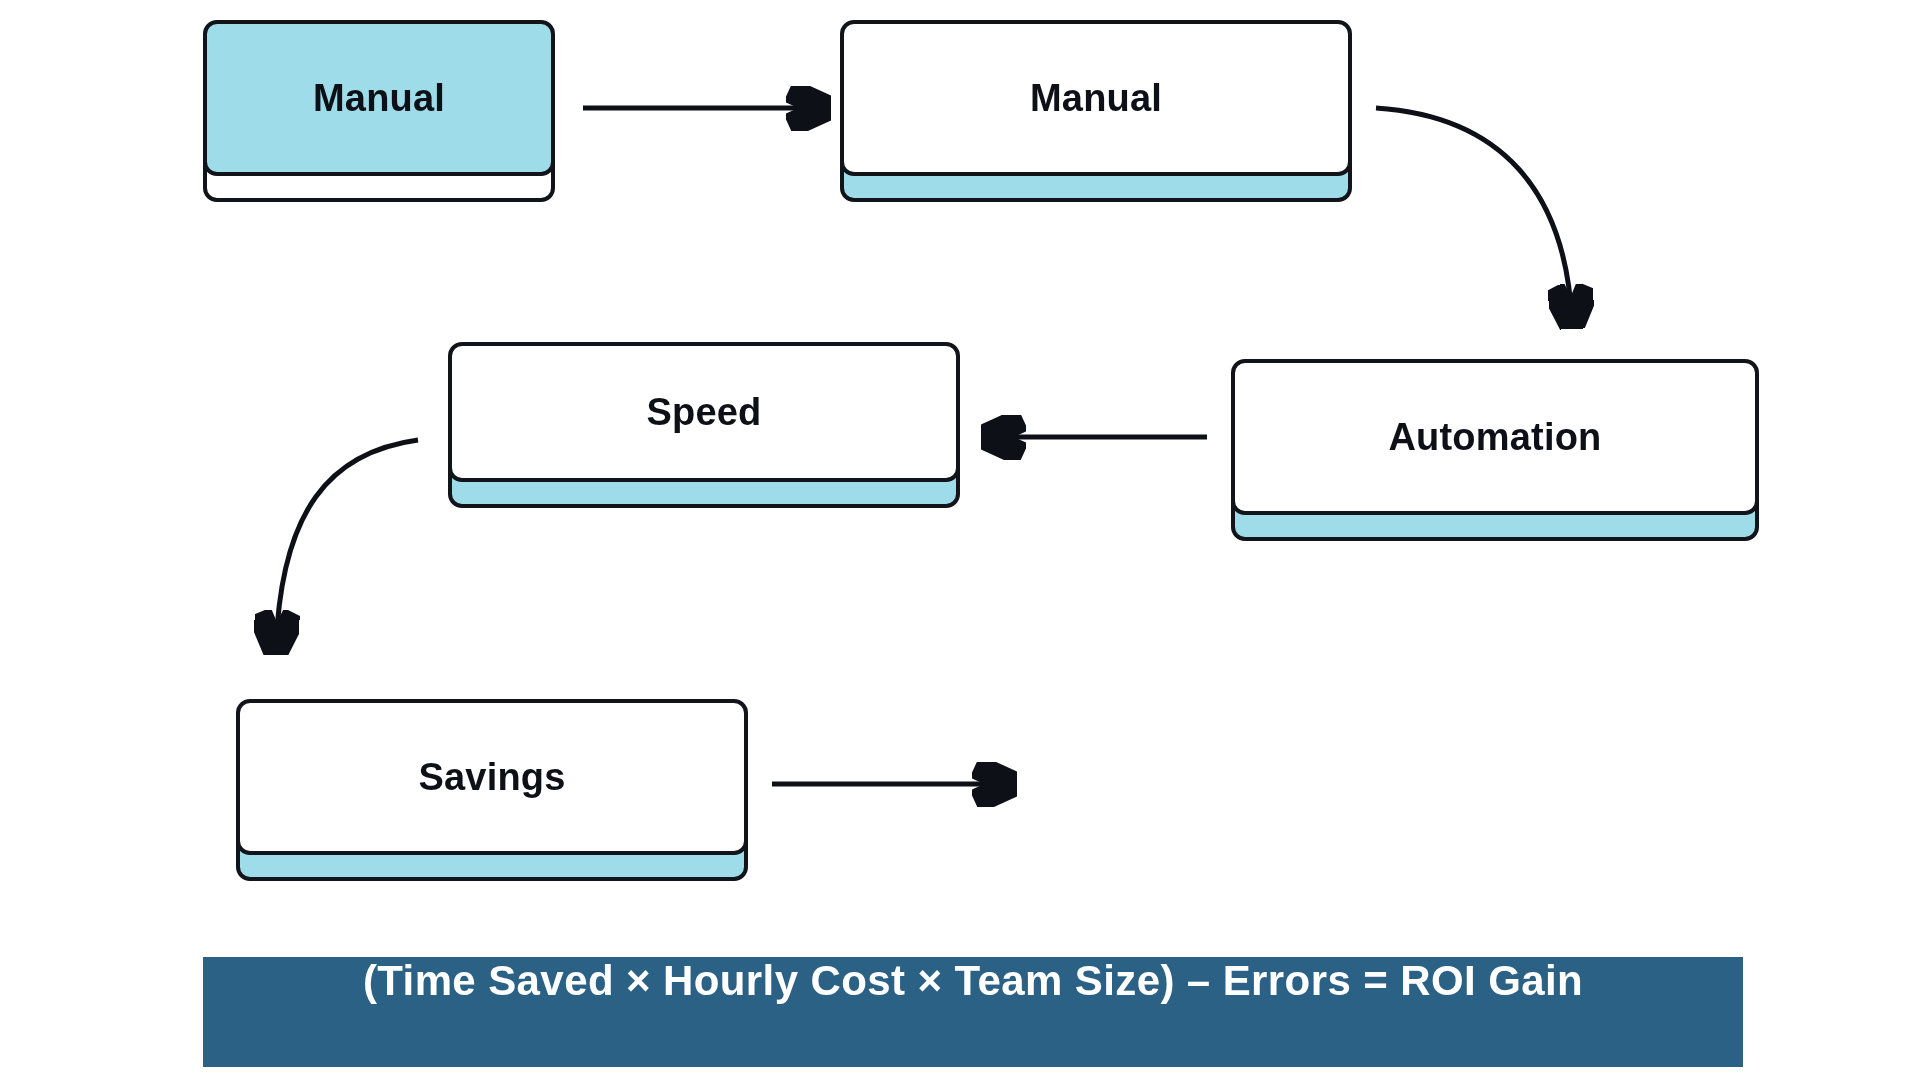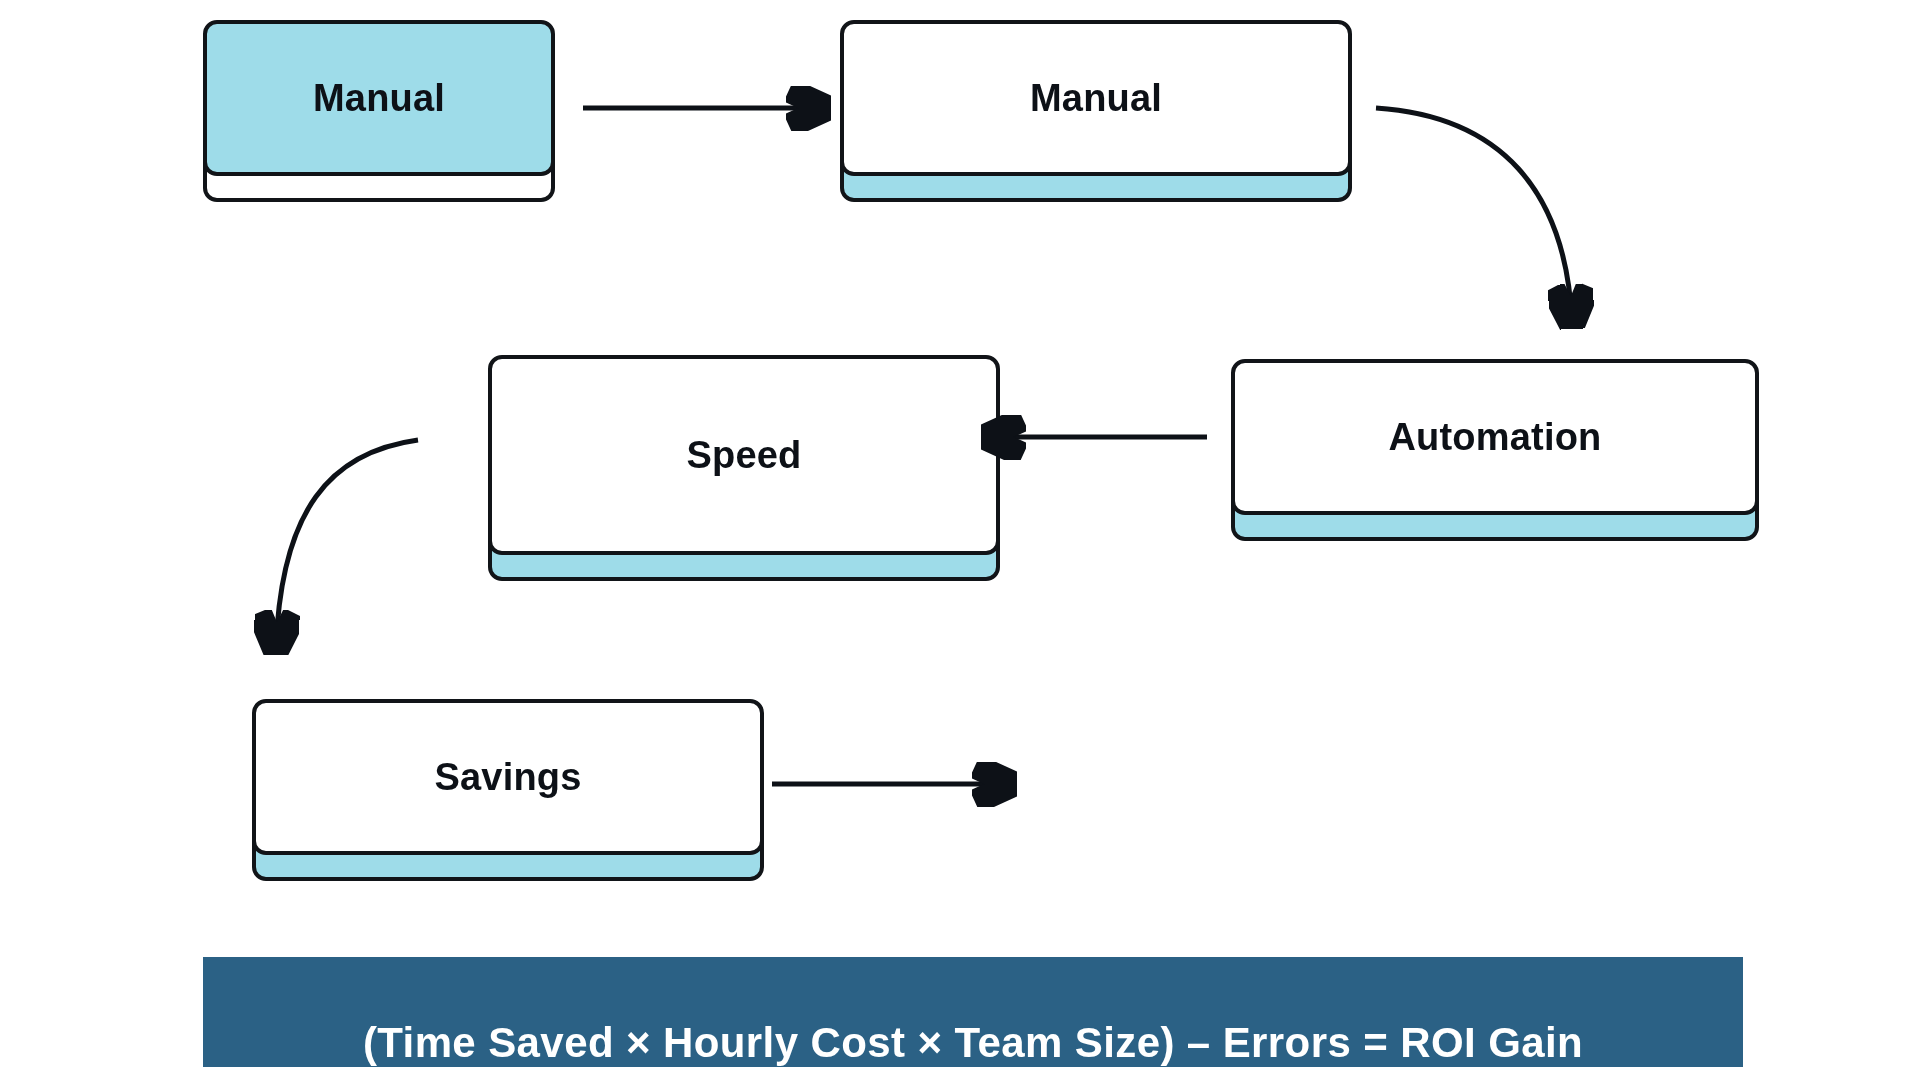--- a/index.html
+++ b/index.html
@@ -76,21 +76,21 @@
 
   
   #formula-banner {
     position: absolute;
     left: 203px;
     top: 957px;
     width: 1540px;
     height: 110px;
     background: #2B6185;
     display: flex;
-    align-items: flex-end;
+    align-items: flex-start;
     justify-content: center;
   }
   #formula-banner .formula-text {
     color: #ffffff;
     font-size: 42px;
     font-weight: 700;
     letter-spacing: 0.4px;
     white-space: nowrap;
   }
 </style>
@@ -110,27 +110,27 @@
     <div class="face" style="background:#ffffff;"></div>
     <div class="label">Manual</div>
   </div>
 
   <div class="node" id="node-automation" style="left:1231px; top:359px; width:512px; height:156px;padding-left:16px;">
     <div class="shadow" style="background:#9EDCE9;"></div>
     <div class="face" style="background:#ffffff;"></div>
     <div class="label">Automation</div>
   </div>
 
-  <div class="node" id="node-speed" style="left:448px; top:355px; width:512px; height:200px;margin-left:40px;">
+  <div class="node" id="node-speed" style="left:448px; top:342px; width:512px; height:140px;">
     <div class="shadow" style="background:#9EDCE9;"></div>
     <div class="face" style="background:#ffffff;"></div>
     <div class="label">Speed</div>
   </div>
 
-  <div class="node" id="node-savings" style="left:252px; top:699px; width:512px; height:156px;border-radius:21px;">
+  <div class="node" id="node-savings" style="left:236px; top:699px; width:512px; height:156px;border-radius:21px;">
     <div class="shadow" style="background:#9EDCE9;"></div>
     <div class="face" style="background:#ffffff;"></div>
     <div class="label">Savings</div>
   </div>
 
 
   <svg id="connectors" viewBox="0 0 1920 1080">
     <defs>
       <marker id="arrowhead" markerWidth="9" markerHeight="9" refX="7.6" refY="4.5" orient="auto" markerUnits="strokeWidth">
         <path d="M0.6,0.9 L8.4,4.5 L0.6,8.1" fill="none" stroke="#0d1117" stroke-width="1.7" stroke-linecap="round" stroke-linejoin="round"></path>

